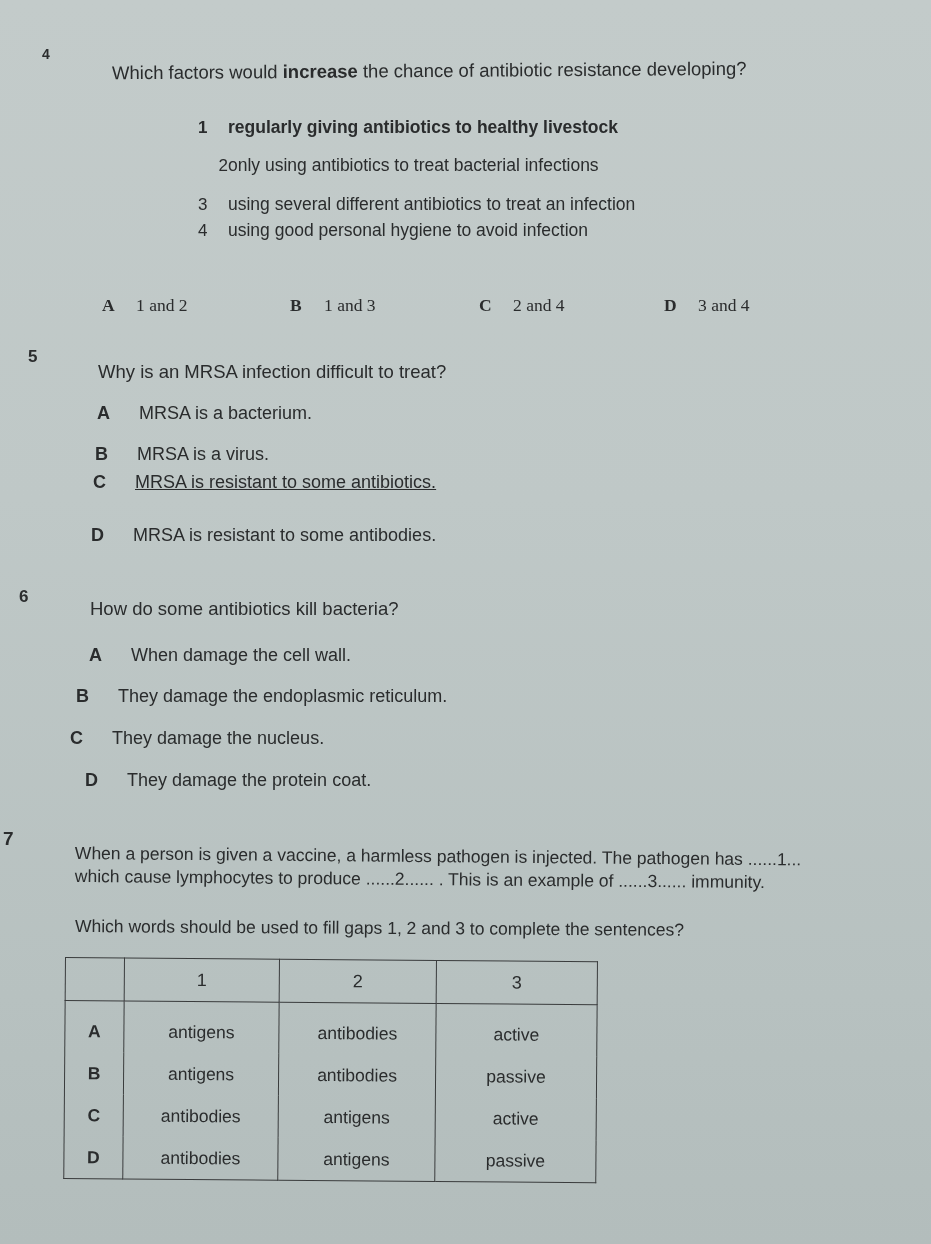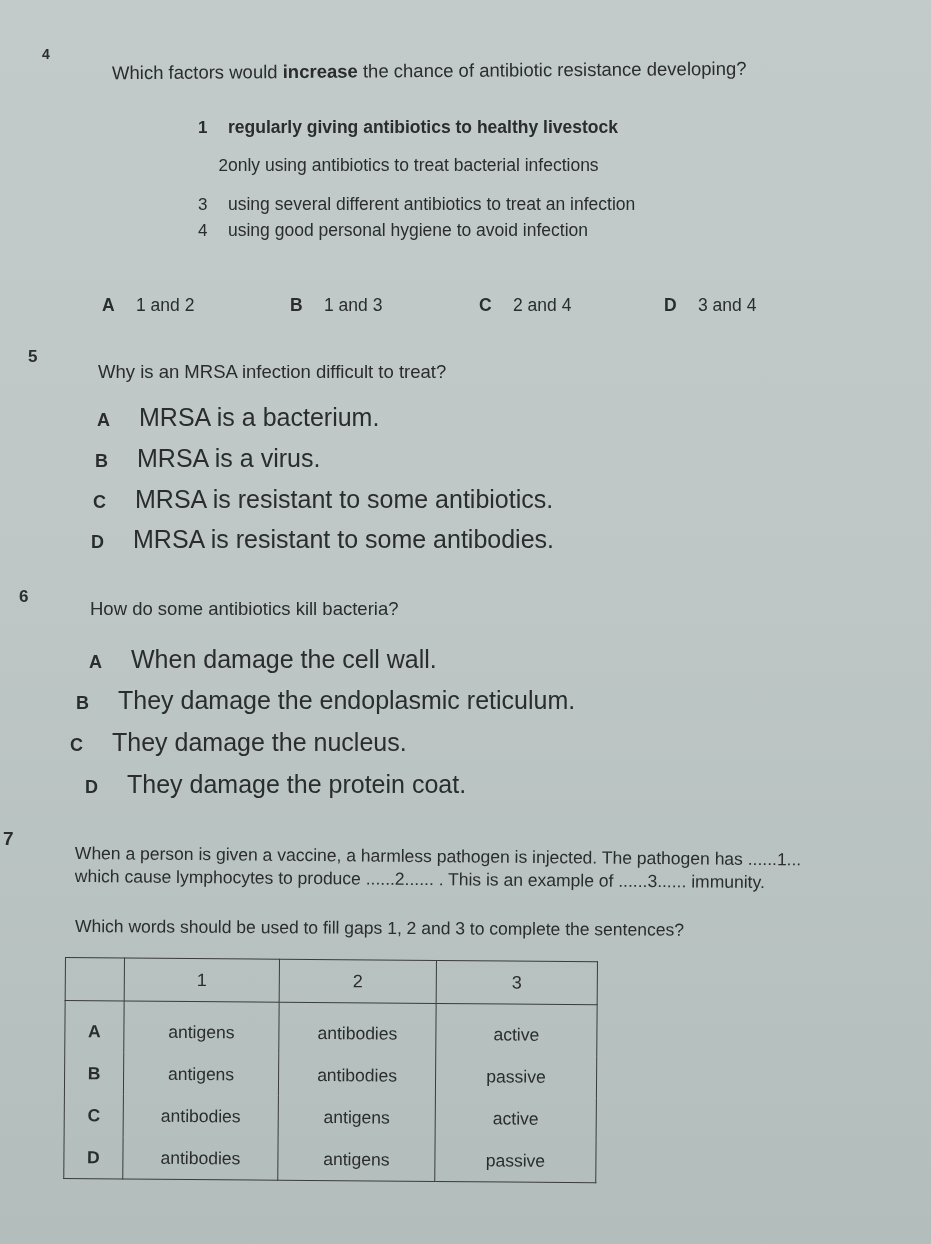--- a/index.html
+++ b/index.html
@@ -8,22 +8,22 @@
       background: linear-gradient(180deg, #c3cbca 0%, #bfc8c7 40%, #b7c1c0 80%, #b3bdbc 100%);
       font-family: "Liberation Sans", sans-serif;
       color: #2a2c2d;
     }
     .abs { position: absolute; white-space: nowrap; }
     .qnum { font-weight: bold; font-size: 17px; color: #2b2d2e; }
     .qtext { font-size: 18.5px; }
     .item-num { font-size: 17px; display: inline-block; width: 30px; }
     .item-text { font-size: 17.5px; }
     .opt-letter { font-weight: bold; font-size: 18px; display: inline-block; width: 42px; }
-    .opt-text { font-size: 25px; }
-    .inline-opt { font-size: 17.5px; }
+    .opt-text { font-size: 18px; }
+    .inline-opt { font-size: 17.5px; font-family: Liberation Serif, serif; }
     .inline-opt .opt-letter { width: 34px; font-size: 17.5px; }
     b.emph { font-weight: bold; }
     table.answers {
       position: absolute; left: 65px; top: 957px;
       border-collapse: collapse; font-size: 17.5px;
       transform: rotate(0.45deg); transform-origin: left top;
     }
     table.answers td, table.answers th {
       border: 1.5px solid #3a3c3d; text-align: center; font-weight: normal;
     }
@@ -71,21 +71,21 @@
 
 <div class="abs qnum" style="left:28px; top:347px;">5</div>
 <div class="abs qtext" style="left:98px; top:361px;">Why is an MRSA infection difficult to treat?</div>
 
 <div class="abs" style="left:97px; top:403px;">
   <span class="opt-letter">A</span><span class="opt-text">MRSA is a bacterium.</span>
 </div>
 <div class="abs" style="left:95px; top:444px;">
   <span class="opt-letter">B</span><span class="opt-text">MRSA is a virus.</span>
 </div>
-<div class="abs" style="left:93px; top:485px;">
+<div class="abs" style="left:93px; top:472px;text-decoration:underline;">
   <span class="opt-letter">C</span><span class="opt-text">MRSA is resistant to some antibiotics.</span>
 </div>
 <div class="abs" style="left:91px; top:525px;">
   <span class="opt-letter">D</span><span class="opt-text">MRSA is resistant to some antibodies.</span>
 </div>
 
 <div class="abs qnum" style="left:19px; top:587px;">6</div>
 <div class="abs qtext" style="left:90px; top:598px;">How do some antibiotics kill bacteria?</div>
 
 <div class="abs" style="left:89px; top:645px;">

